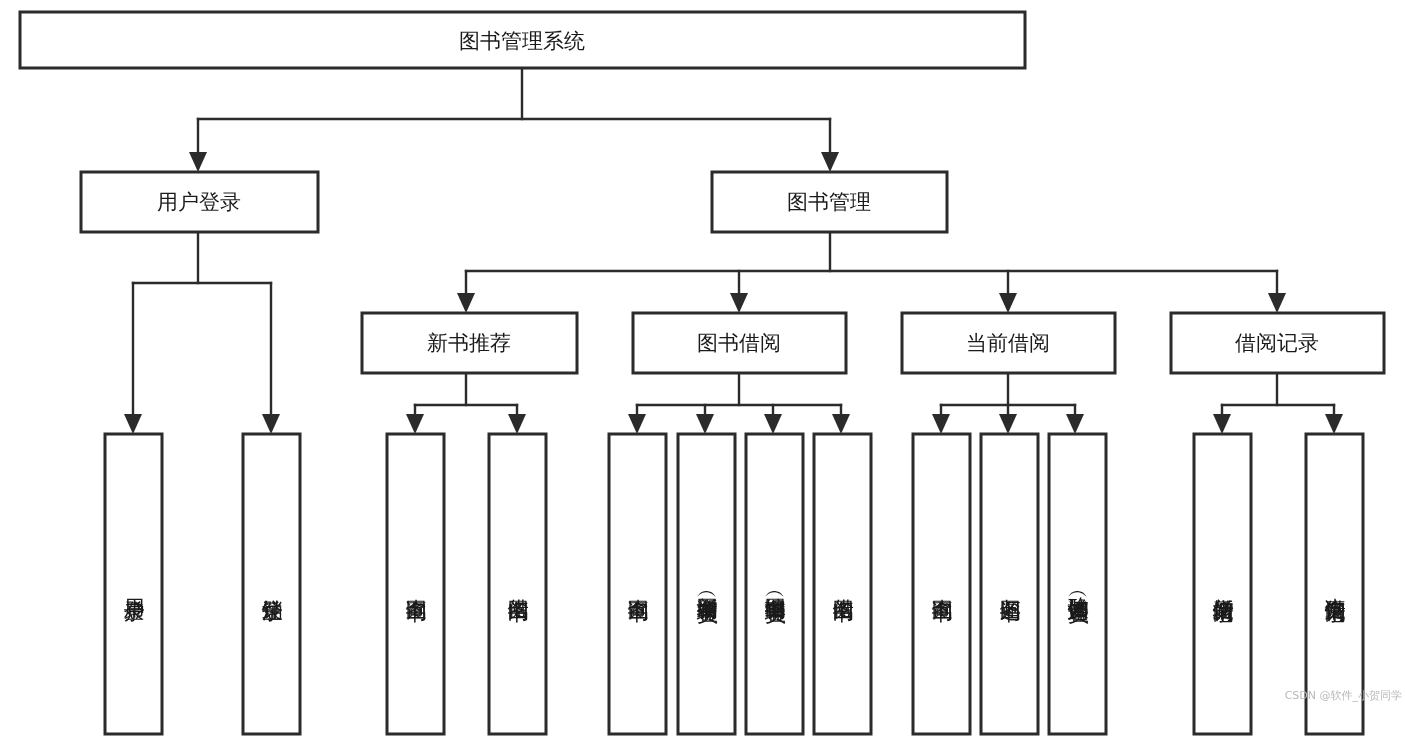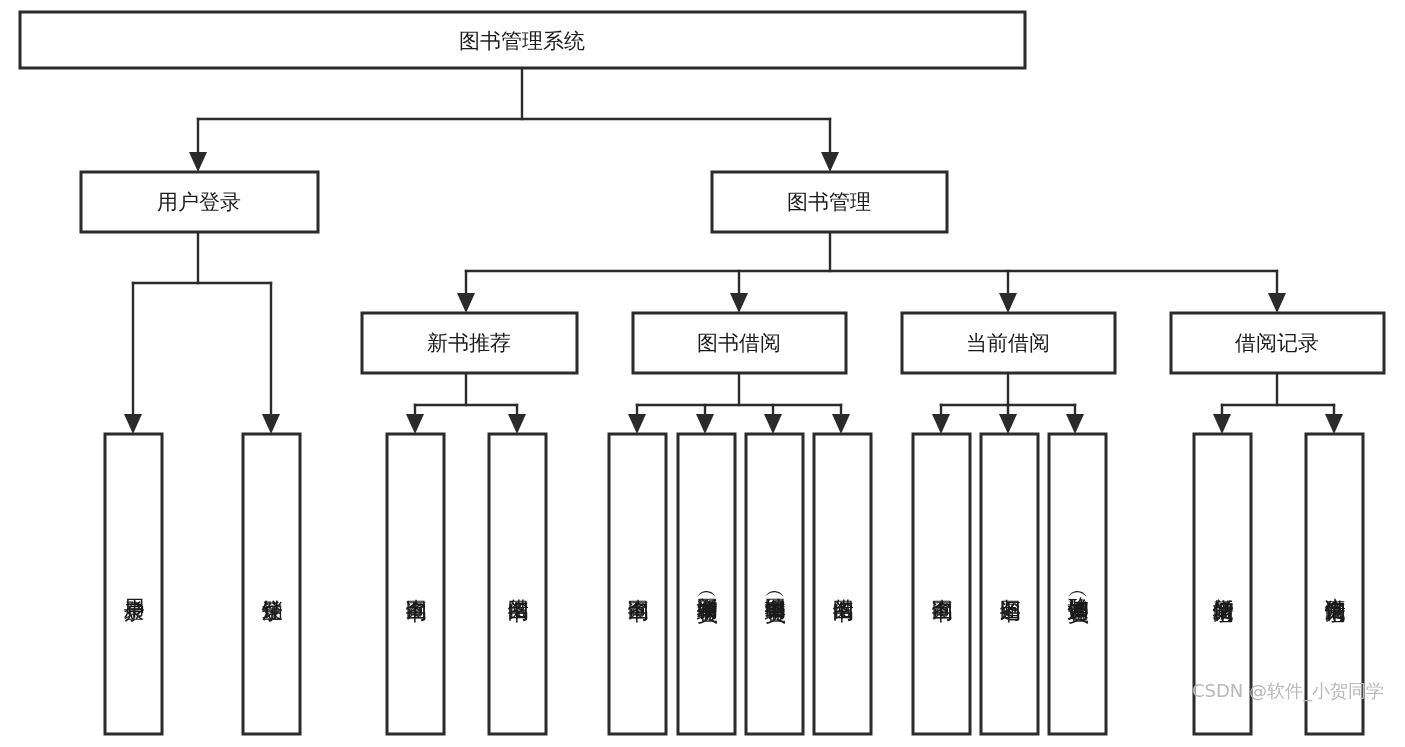--- a/index.html
+++ b/index.html
@@ -59,24 +59,24 @@
     line-height: 1.12;
     letter-spacing: 1px;
     display: flex;
     align-items: center;
     justify-content: center;
     white-space: nowrap;
     user-select: none;
   }
   .watermark {
     position: absolute;
-    right: 21px;
+    right: 3px;
     bottom: 4px;
     font-family: "DejaVu Sans", "Liberation Sans", sans-serif;
-    font-size: 18px;
+    font-size: 11px;
     color: #b9b9b9;
     white-space: nowrap;
     user-select: none;
     text-align: right;
   }
 </style>
 </head>
 <body>
 
 <div id="diagram-root">

